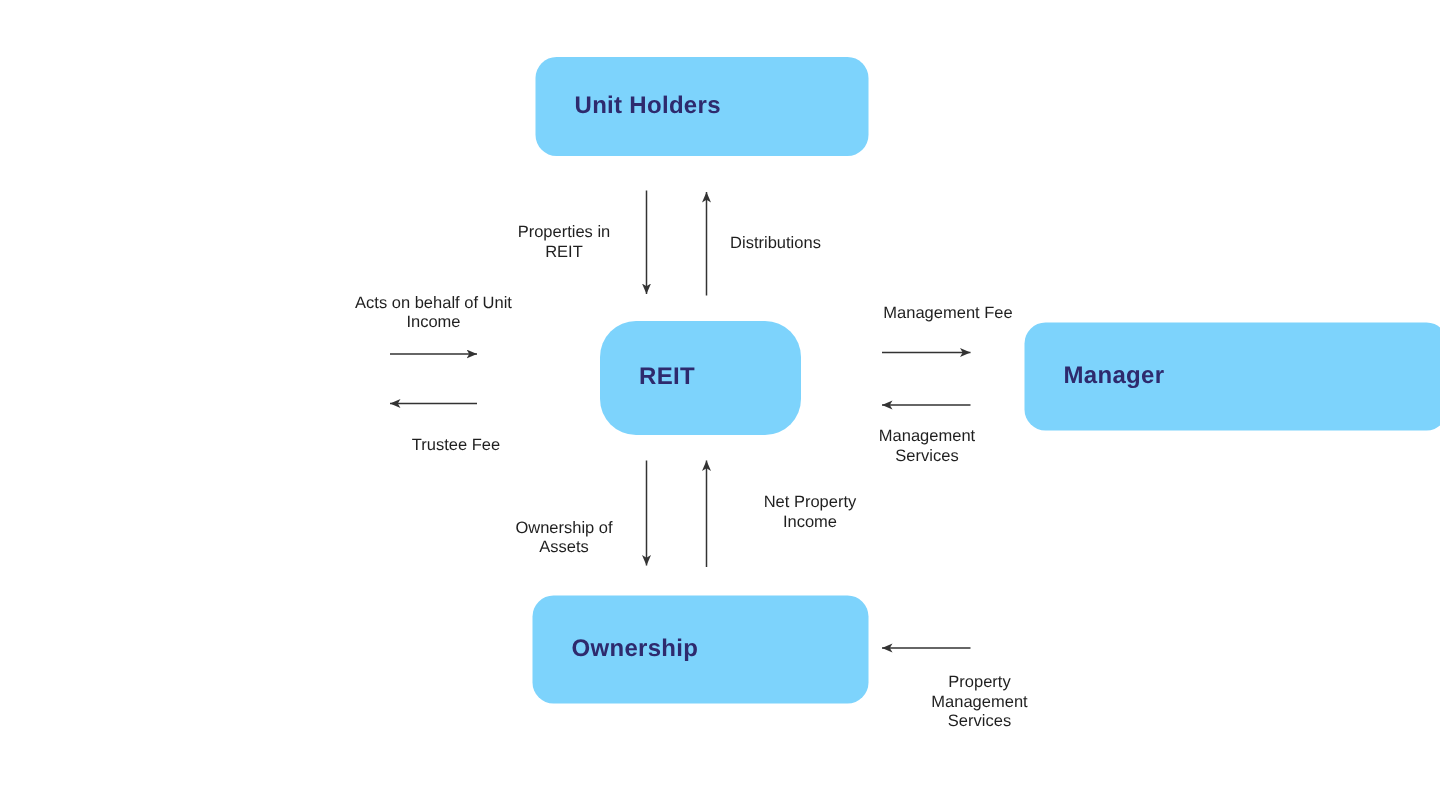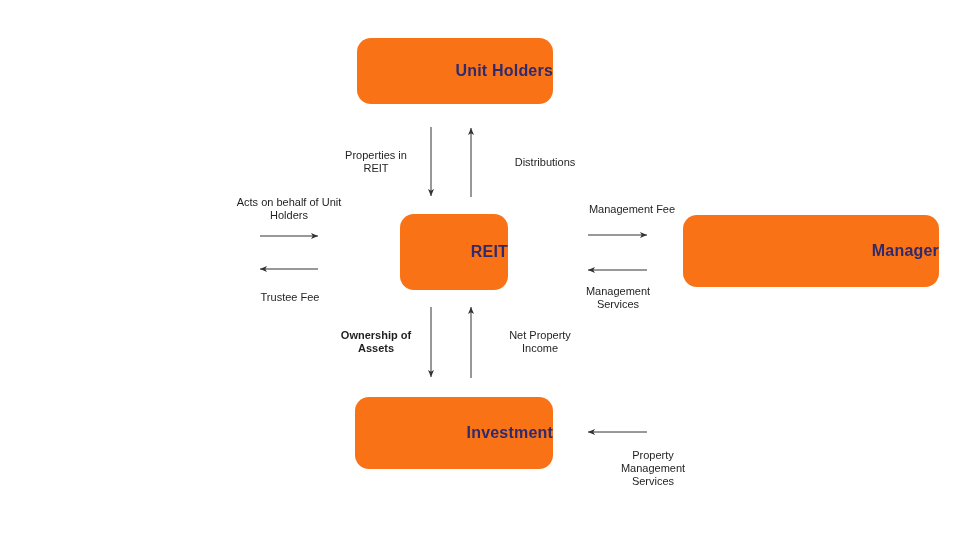--- a/index.html
+++ b/index.html
@@ -6,25 +6,26 @@
   #canvas {
     position: relative;
     width: 960px;
     height: 540px;
     background: #ffffff;
     font-family: "Liberation Sans", sans-serif;
     overflow: hidden;
   }
   .node {
     position: absolute;
-    background: #f97316;
+    background: #7dd3fc;
     border-radius: 14px;
     display: flex;
     align-items: center;
-    justify-content: flex-end;
+    justify-content: flex-start;
+    padding-left: 26px;
   }
   .node .node-label {
     color: #2E2A6D;
     font-weight: 700;
     font-size: 16px;
     letter-spacing: 0.2px;
     text-align: center;
   }
   .edge-label {
     position: absolute;
@@ -33,33 +34,33 @@
     line-height: 13px;
     color: #1F1F1F;
     text-align: center;
   }
   .nowrap { white-space: nowrap; }
   #arrows { position: absolute; left: 0; top: 0; }
 
   
   #node-unit-holders     { left: 357px; top: 38px;  width: 196px; height: 66px; }
   #node-trustee          { left: 20px;  top: 216px; width: 185px; height: 72px; }
-  #node-reit             { left: 400px; top: 214px; width: 108px; height: 76px; }
+  #node-reit             { left: 400px; top: 214px; width: 108px; height: 76px; border-radius: 24px; }
   #node-manager          { left: 683px; top: 215px; width: 256px; height: 72px; }
   #node-properties       { left: 355px; top: 397px; width: 198px; height: 72px; }
   #node-property-manager { left: 682px; top: 397px; width: 260px; height: 70px; }
 
   
   #lbl-investment   { left: 376px; top: 149px; width: 84px; }
-  #lbl-distrib      { left: 531px; top: 156px; padding-left: 28px; }
+  #lbl-distrib      { left: 503px; top: 156px; padding-left: 28px; }
   #lbl-acts         { left: 289px; top: 196px; width: 120px; }
-  #lbl-trustee-fee  { left: 290px; top: 291px; text-align: right; }
+  #lbl-trustee-fee  { left: 304px; top: 291px; text-align: right; }
   #lbl-mgmt-fee     { left: 618px; top: 203px; padding-left: 28px; }
   #lbl-mgmt-svcs    { left: 618px; top: 285px; width: 70px; }
-  #lbl-ownership    { left: 376px; top: 329px; width: 76px; font-weight: bold; }
+  #lbl-ownership    { left: 376px; top: 346px; width: 76px; }
   #lbl-net-income   { left: 540px; top: 329px; width: 72px; text-align: center; }
   #lbl-prop-mgmt    { left: 653px; top: 449px; width: 72px; }
 </style>
 </head>
 <body>
 
 <div id="canvas">
 
   <svg id="arrows" width="960" height="540" viewBox="0 0 960 540" aria-hidden="true">
     <defs>
@@ -87,29 +88,29 @@
 
   <div class="node" id="node-reit">
     <span class="node-label">REIT</span>
   </div>
 
   <div class="node" id="node-manager">
     <span class="node-label">Manager</span>
   </div>
 
   <div class="node" id="node-properties">
-    <span class="node-label">Investment</span>
+    <span class="node-label">Ownership</span>
   </div>
 
 
   <div class="edge-label" id="lbl-investment">Properties in REIT</div>
 
   <div class="edge-label nowrap" id="lbl-distrib">Distributions</div>
 
-  <div class="edge-label" id="lbl-acts">Acts on behalf of Unit Holders</div>
+  <div class="edge-label" id="lbl-acts">Acts on behalf of Unit Income</div>
 
   <div class="edge-label nowrap" id="lbl-trustee-fee">Trustee Fee</div>
 
   <div class="edge-label nowrap" id="lbl-mgmt-fee">Management Fee</div>
 
   <div class="edge-label" id="lbl-mgmt-svcs">Management Services</div>
 
   <div class="edge-label" id="lbl-ownership">Ownership of Assets</div>
 
   <div class="edge-label" id="lbl-net-income">Net Property Income</div>

